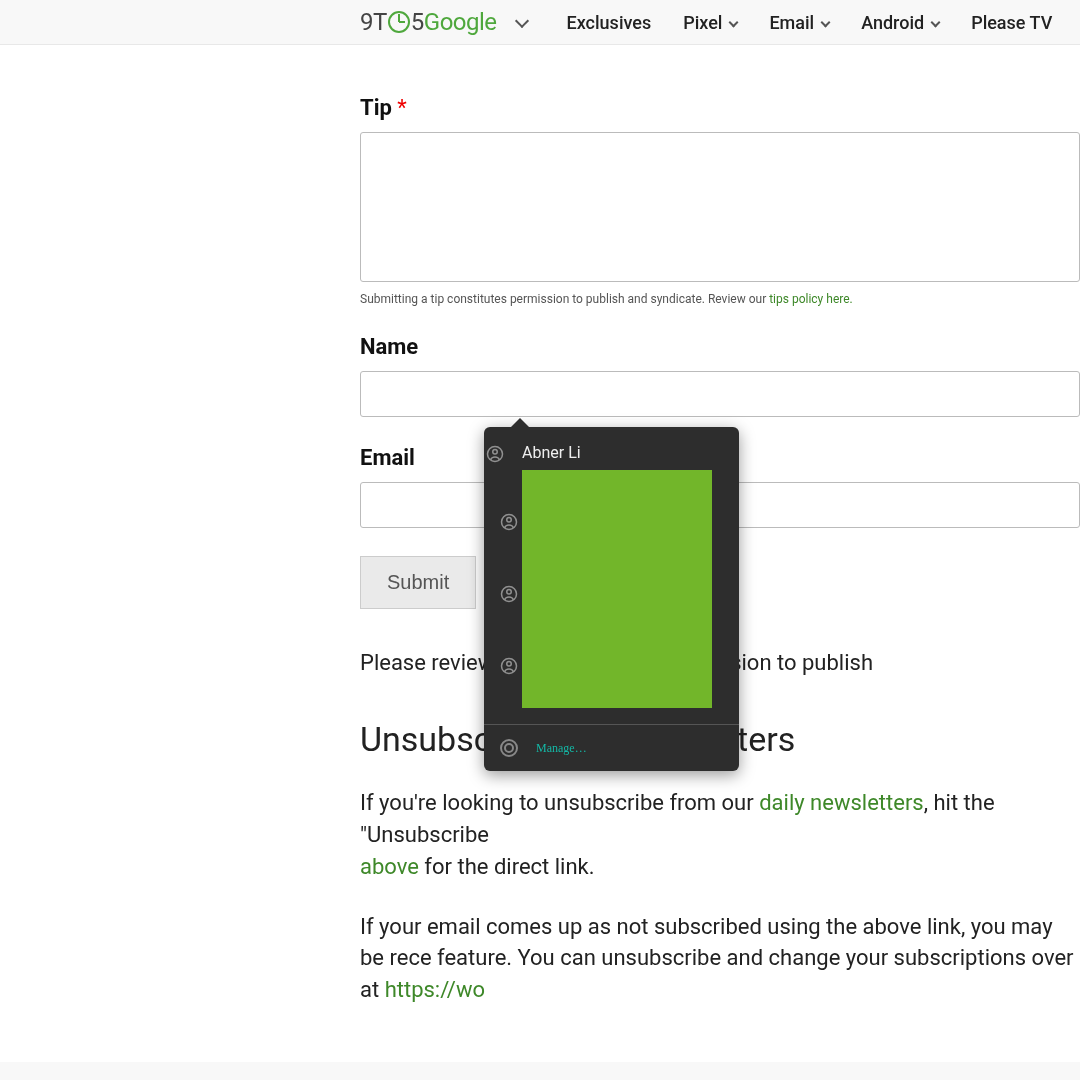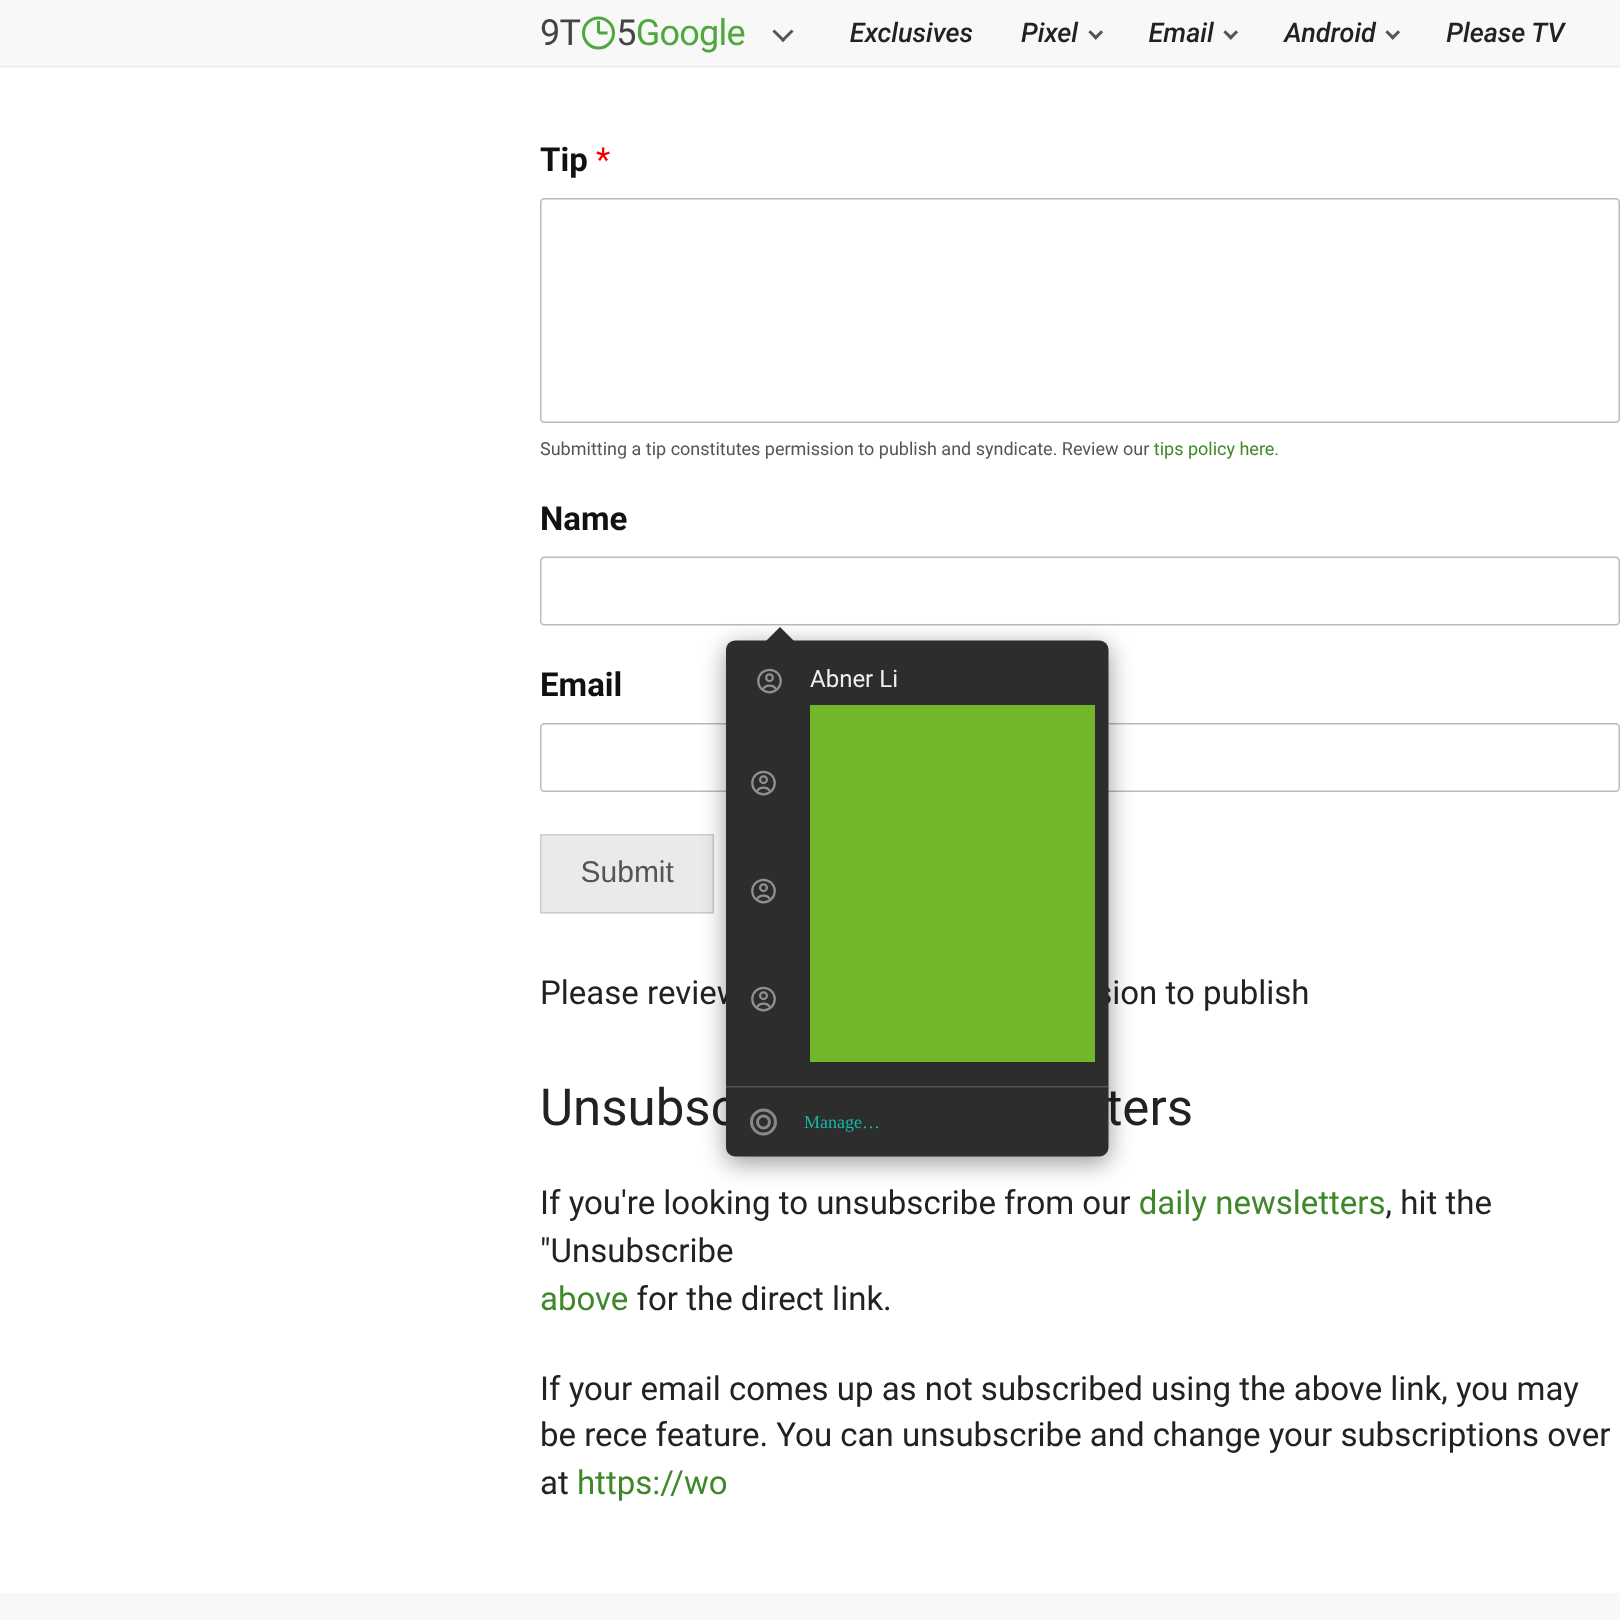--- a/index.html
+++ b/index.html
@@ -88,21 +88,20 @@
     .nav {
       display: flex;
       gap: 32px;
     }
     .nav-item {
       font-size: 18px;
       color: #222;
       font-weight: 500;
       cursor: pointer;
       white-space: nowrap;
-      font-style: italic;
     }
     .content {
       background: #fff;
       padding: 0 0 0 360px;
       padding-top: 50px;
       min-height: 1017px;
     }
     .field-label {
       font-size: 22px;
       font-weight: 700;
@@ -177,21 +176,21 @@
       top: -9px;
       left: 26px;
       width: 0; height: 0;
       border-left: 10px solid transparent;
       border-right: 10px solid transparent;
       border-bottom: 10px solid #2d2d2d;
     }
     .autofill-row {
       display: flex;
       align-items: flex-start;
-      padding: 12px 20px 2px;
+      padding: 12px 2px 2px;
       gap: 18px;
     }
     .autofill-icon {
       width: 18px; height: 18px;
       flex-shrink: 0;
       opacity: 0.7;
     }
     .autofill-icon svg { width: 100%; height: 100%; }
     .autofill-name {
       color: #eee;

